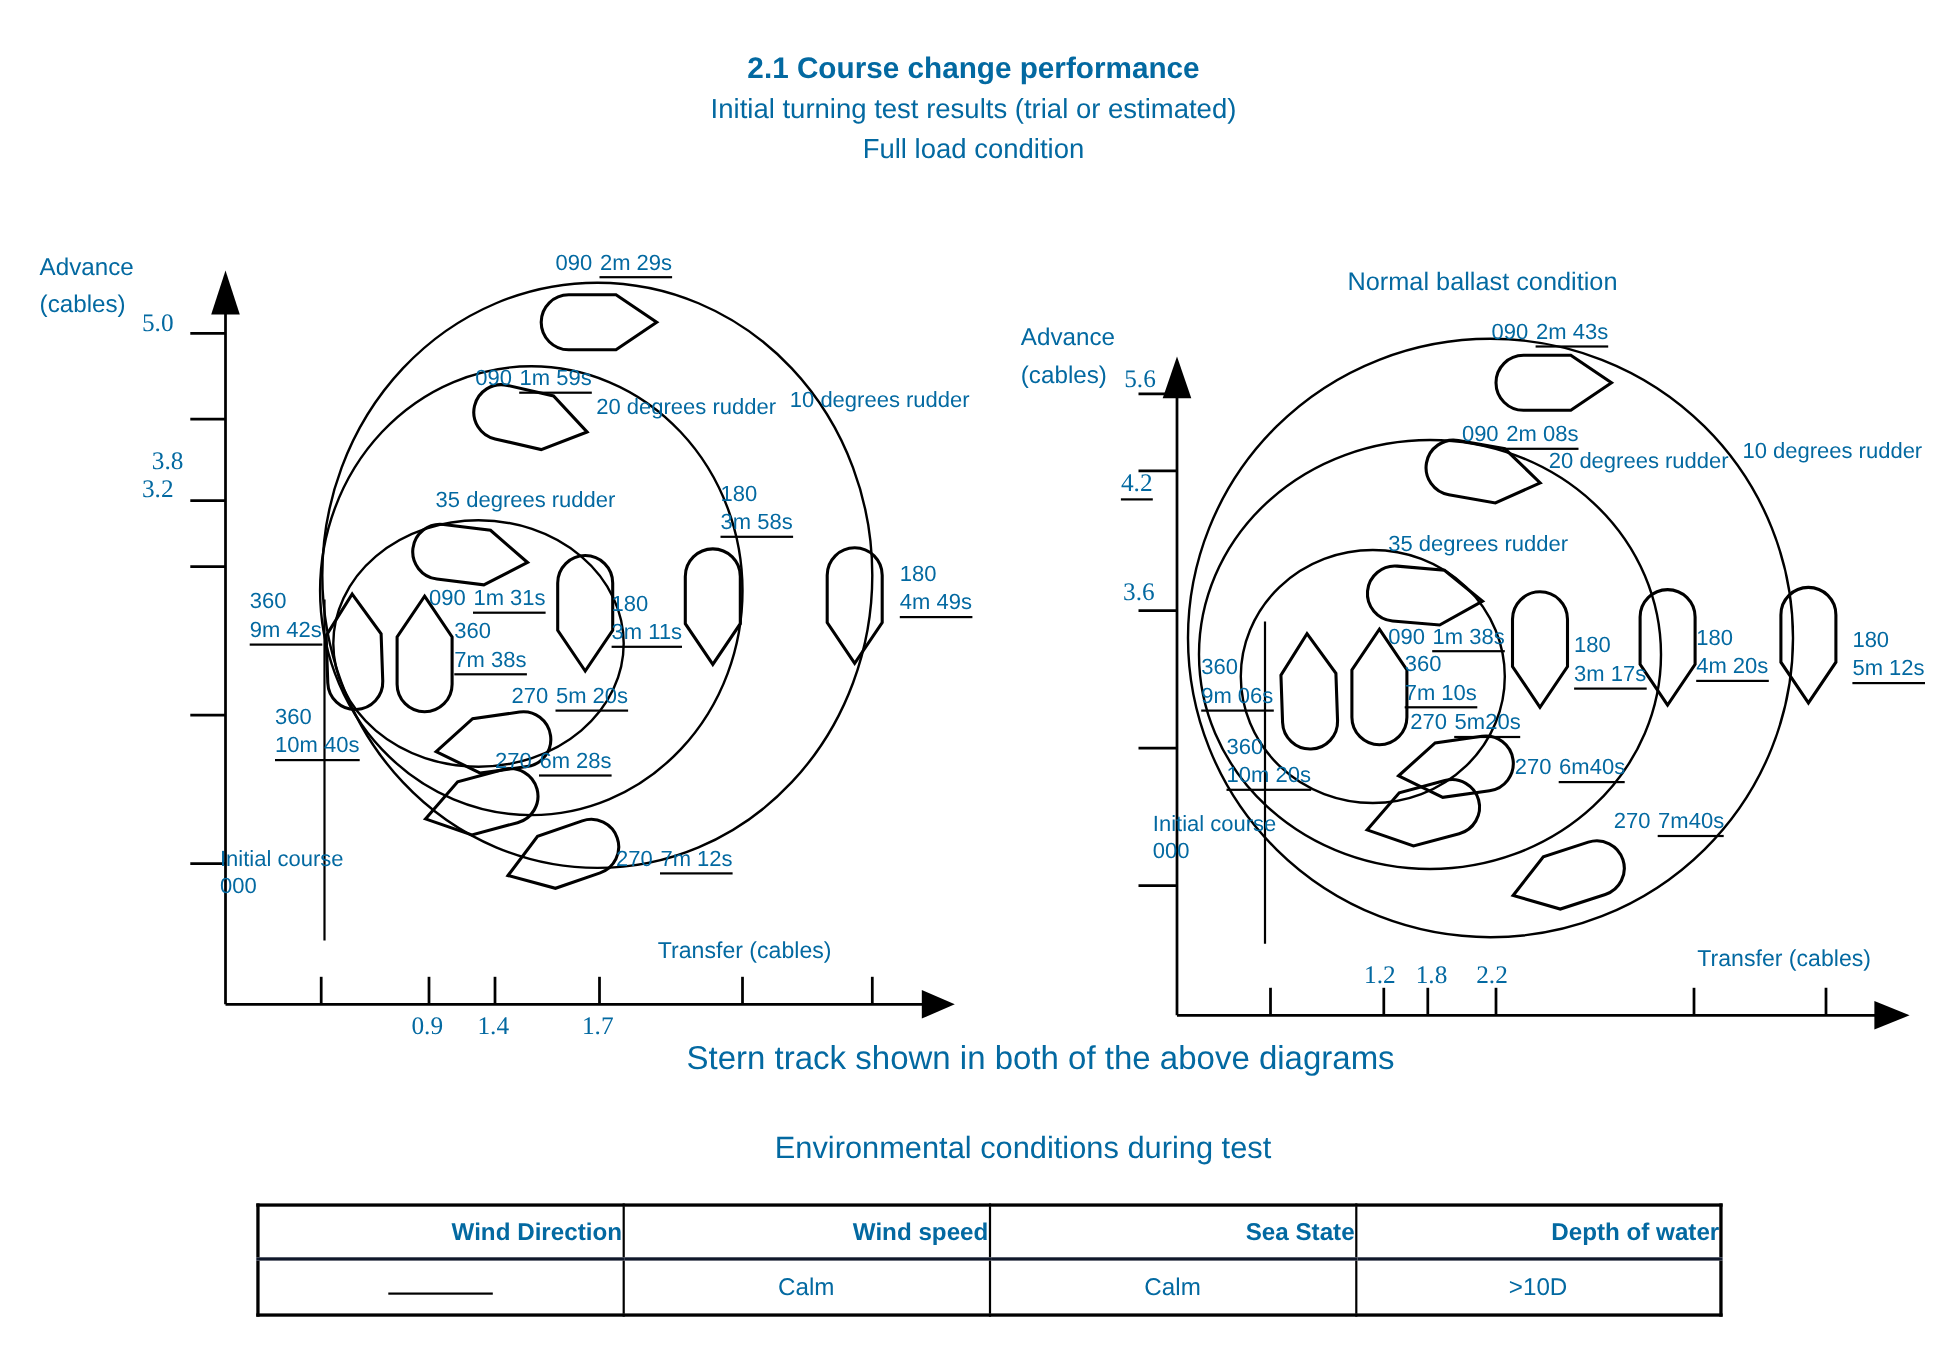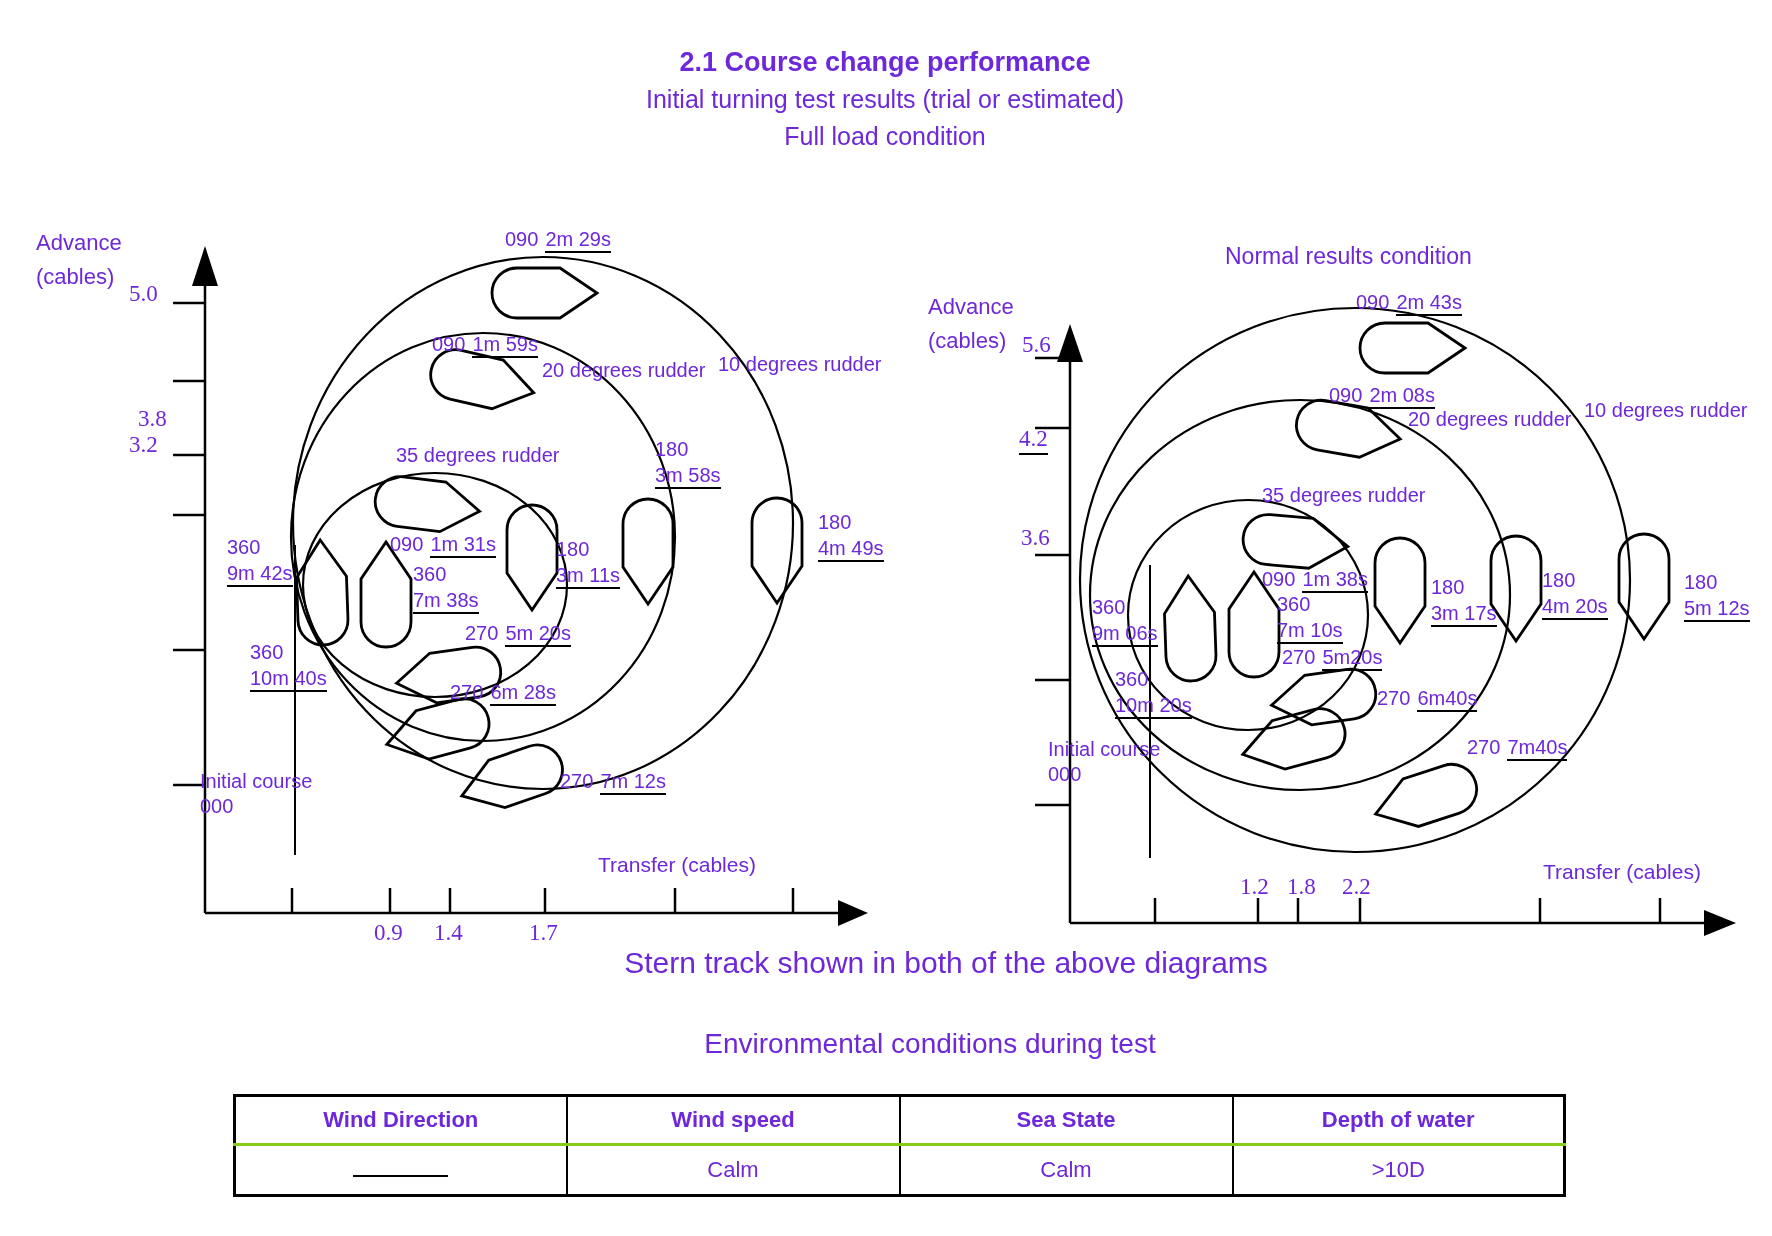--- a/index.html
+++ b/index.html
@@ -1,36 +1,36 @@
 <!DOCTYPE html>
 <html><head>
 <meta charset="utf-8">
 <style>
   html,body{margin:0;padding:0;background:#ffffff;}
-  .page{position:relative;width:1772px;height:1236px;background:#fff;color:#6d28d9;
+  .page{position:relative;width:1772px;height:1236px;background:#fff;color:#0369a1;
         font-family:"Liberation Sans",sans-serif;overflow:hidden;}
   .bg-svg{position:absolute;left:0;top:0;width:1772px;height:1236px;}
   .abs{position:absolute;white-space:nowrap;}
   .title-block{position:absolute;left:385px;top:44px;width:1000px;text-align:center;line-height:37px;}
   .title-h{font-size:27px;font-weight:bold;}
   .title-s{font-size:25px;}
   .cond-heading{position:absolute;font-size:23px;}
   .axis-title{position:absolute;font-size:22px;line-height:34px;}
   .tickl{position:absolute;font-family:"Liberation Serif",serif;font-size:23px;}
   .tickl.u{border-bottom:2px solid #000;padding-bottom:1px;}
   .rudder{position:absolute;font-size:20px;}
   .pt{position:absolute;font-size:20px;line-height:26px;}
   .pt .tm{border-bottom:2px solid #000;padding-bottom:1px;}
   .pt.inline .tm{margin-left:7px;}
   .ic{position:absolute;font-size:20px;line-height:25px;}
   .caption{position:absolute;text-align:center;}
   .env-table{position:absolute;left:233px;top:1094px;width:1330px;height:94px;
              border-collapse:collapse;table-layout:fixed;font-size:22px;text-align:center;}
   .env-table th,.env-table td{border:2px solid #000;padding:0;}
-  .env-table th{font-weight:bold;height:46px;border-bottom:3px solid #84cc16;}
+  .env-table th{font-weight:bold;height:46px;border-bottom:3px solid #0f172a;text-align:right;}
   .env-table td{height:48px;font-weight:normal;}
   .env-table{border:3px solid #000;}
   .blank-line{display:inline-block;width:95px;height:14px;border-bottom:2px solid #000;}
   svg line,svg ellipse,svg path{stroke:#000;fill:none;}
   svg polygon{fill:#000;stroke:none;}
   .axisline{stroke-width:2.5px;}
   .tick{stroke-width:2.5px;}
   .circ{stroke-width:2.2px;}
   .ship{stroke-width:2.8px;}
   .iline{stroke-width:2px;}
@@ -182,21 +182,21 @@
   </div>
   <div class="pt" style="left:227px;top:534px;">
     <div>360</div>
       <div><span class="tm">9m 42s</span></div>
   </div>
   <div class="pt" style="left:250px;top:639px;">
     <div>360</div>
       <div><span class="tm">10m 40s</span></div>
   </div>
 
-  <div class="cond-heading" style="left:1225px;top:243px;">Normal results condition</div>
+  <div class="cond-heading" style="left:1225px;top:243px;">Normal ballast condition</div>
   <div class="axis-title" style="left:928px;top:290px;">
     <div>Advance</div>
     <div>(cables)</div>
   </div>
   <div class="tickl" style="left:1022px;top:332px;text-align:center;">5.6</div>
   <div class="tickl u" style="left:1019px;top:426px;">4.2</div>
   <div class="tickl" style="left:1021px;top:525px;">3.6</div>
   <div class="abs" style="left:1543px;top:860px;font-size:21px;">Transfer (cables)</div>
   <div class="tickl" style="left:1240px;top:874px;">1.2</div>
   <div class="tickl" style="left:1287px;top:874px;">1.8</div>

